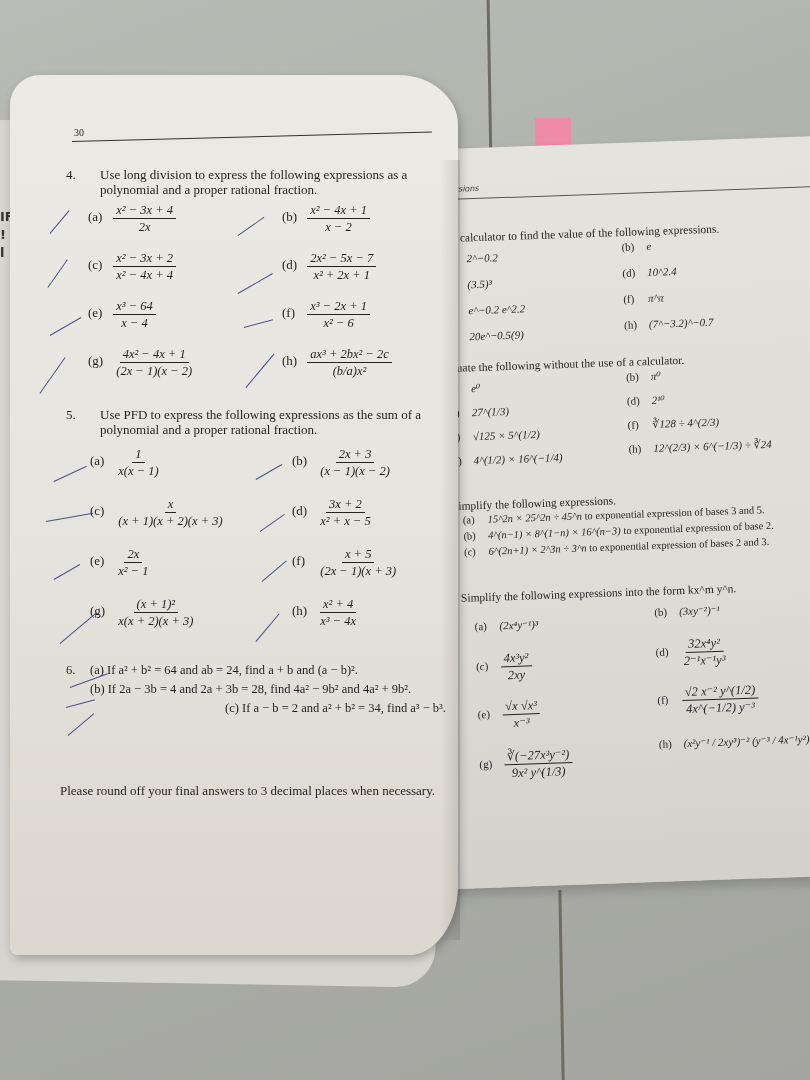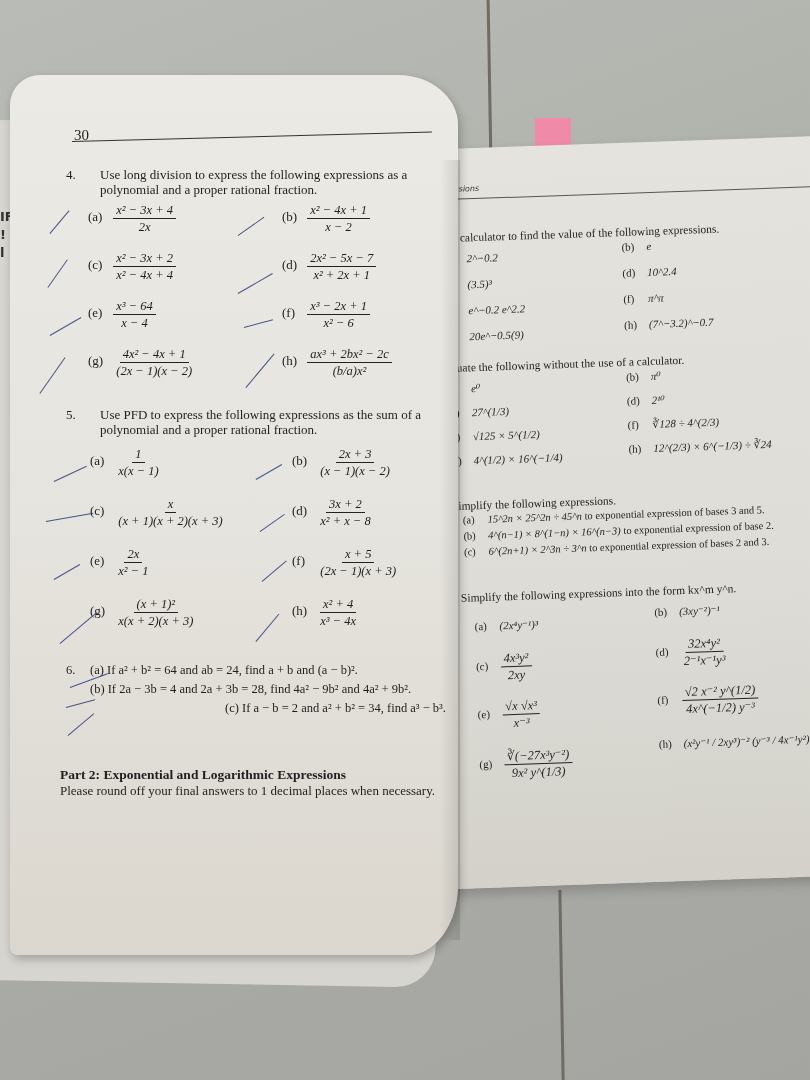--- a/index.html
+++ b/index.html
@@ -32,21 +32,21 @@
     position:absolute; left:0px; top:120px; width:450px; height:860px;
     background:#d7d5cf; border-radius:0 0 40px 0;
     transform: rotate(1deg); transform-origin:0 0;
   }
   .left-page {
     position:absolute; left:10px; top:75px; width:448px; height:880px;
     background: linear-gradient(180deg,#ebeae5 0%, #e6e4de 50%, #dbd7cf 100%);
     border-radius: 30px 60px 50px 8px / 30px 50px 70px 8px;
     box-shadow: 2px 4px 10px rgba(0,0,0,.25);
   }
-  .page-num { position:absolute; left:64px; top:52px; font-size:15px; }
+  .page-num { position:absolute; left:64px; top:52px; font-size:10px; }
   .page-line { position:absolute; left:62px; top:66px; width:360px; height:1px; background:#333; transform: rotate(-1.5deg); transform-origin:0 0; }
 
   .q { position:absolute; left:56px; width:380px; font-size:13px; line-height:15px; }
   .q .num { position:absolute; left:0; }
   .q .text { margin-left:34px; display:block; }
 
   .frac { display:inline-flex; flex-direction:column; align-items:center; vertical-align:middle; font-style:italic; font-size:12.5px; line-height:14px; }
   .frac .n { padding:0 3px 1px; border-bottom:1px solid #222; }
   .frac .d { padding:1px 3px 0; }
   .item { position:absolute; white-space:nowrap; font-size:13px; }
@@ -189,21 +189,21 @@
   <div class="item" style="left:282px;top:372px;"><span class="lbl">(b)</span> <span class="frac">
         <span class="n">2x + 3</span>
         <span class="d">(x − 1)(x − 2)</span>
       </span></div>
   <div class="item" style="left:80px;top:422px;"><span class="lbl">(c)</span> <span class="frac">
         <span class="n">x</span>
         <span class="d">(x + 1)(x + 2)(x + 3)</span>
       </span></div>
   <div class="item" style="left:282px;top:422px;"><span class="lbl">(d)</span> <span class="frac">
         <span class="n">3x + 2</span>
-        <span class="d">x² + x − 8</span>
+        <span class="d">x² + x − 5</span>
       </span></div>
   <div class="item" style="left:80px;top:472px;"><span class="lbl">(e)</span> <span class="frac">
         <span class="n">2x</span>
         <span class="d">x² − 1</span>
       </span></div>
   <div class="item" style="left:282px;top:472px;"><span class="lbl">(f)</span> <span class="frac">
         <span class="n">x + 5</span>
         <span class="d">(2x − 1)(x + 3)</span>
       </span></div>
   <div class="item" style="left:80px;top:522px;"><span class="lbl">(g)</span> <span class="frac">
@@ -217,22 +217,21 @@
 
   <div class="q" style="top:588px; font-size:12.5px;">
     <span class="num">6.</span>
     <div style="margin-left:24px;">
       <div><span>(a)</span> <span>If a² + b² = 64 and ab = 24, find a + b and (a − b)².</span></div>
       <div style="margin-top:4px;"><span>(b)</span> <span>If 2a − 3b = 4 and 2a + 3b = 28, find 4a² − 9b² and 4a² + 9b².</span></div>
       <div style="margin-top:4px;text-align:right;"><span>(c)</span> <span>If a − b = 2 and a² + b² = 34, find a³ − b³.</span></div>
     </div>
   </div>
 
-  <div class="part2-title">Part 2: Exponential and Logarithmic Expressions</div>
-  <div class="part2-sub">Please round off your final answers to 1 decimal places when necessary.</div>
+  <div class="part2-sub">Please round off your final answers to 3 decimal places when necessary.</div>
 
   <div class="tick" style="left:40px;top:158px;width:30px;transform:rotate(-50deg);"></div>
   <div class="tick" style="left:38px;top:212px;width:34px;transform:rotate(-55deg);"></div>
   <div class="tick" style="left:40px;top:260px;width:36px;transform:rotate(-30deg);"></div>
   <div class="tick" style="left:30px;top:318px;width:44px;transform:rotate(-55deg);"></div>
   <div class="tick" style="left:228px;top:160px;width:32px;transform:rotate(-35deg);"></div>
   <div class="tick" style="left:228px;top:218px;width:40px;transform:rotate(-30deg);"></div>
   <div class="tick" style="left:234px;top:252px;width:30px;transform:rotate(-15deg);"></div>
   <div class="tick" style="left:236px;top:312px;width:44px;transform:rotate(-50deg);"></div>
   <div class="tick" style="left:44px;top:406px;width:36px;transform:rotate(-25deg);"></div>

